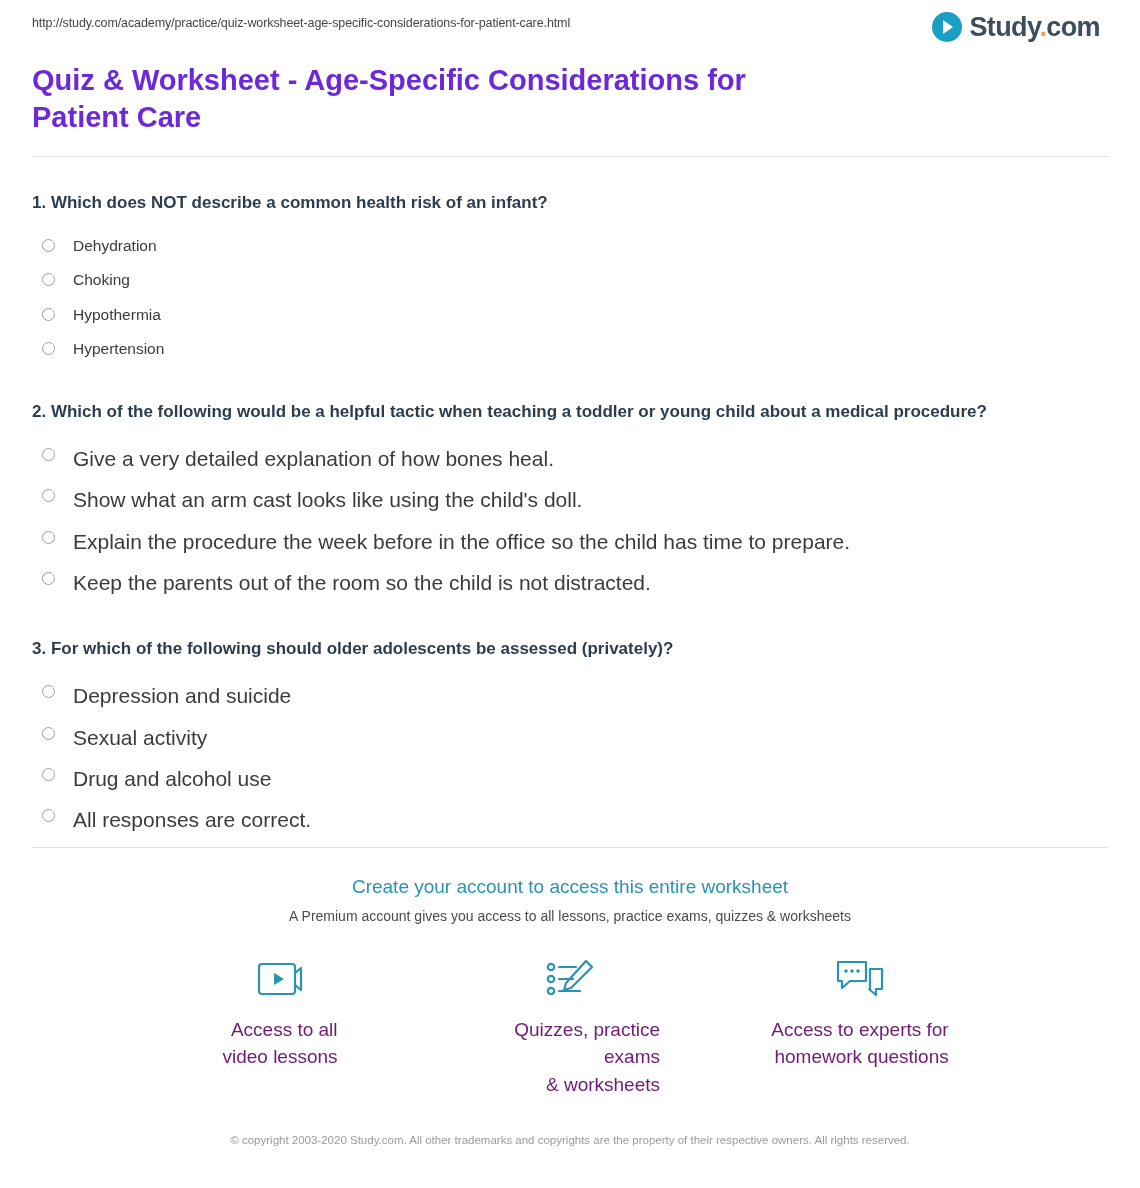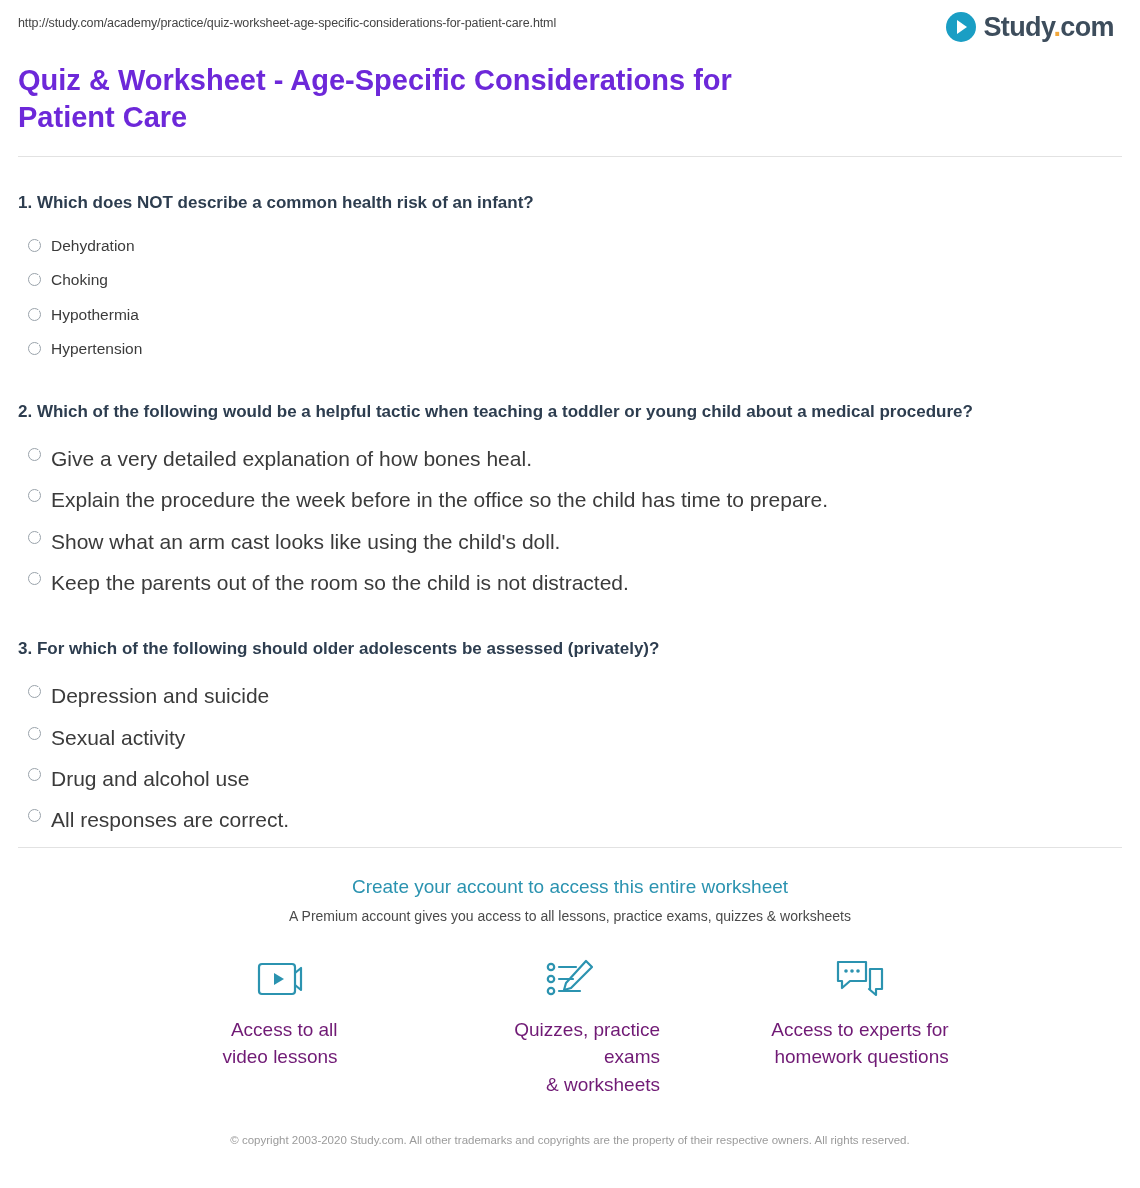--- a/index.html
+++ b/index.html
@@ -9,21 +9,21 @@
     background: #ffffff;
   }
   body {
     width: 1140px;
     min-height: 1188px;
     font-family: "Liberation Sans", sans-serif;
     color: #333333;
   }
   .page {
     width: 1140px;
-    padding: 0 18px;
+    padding: 0 32px;
   }
   
   .top-bar {
     display: flex;
     align-items: flex-start;
     justify-content: space-between;
     padding: 12px 0 6px 0;
   }
   .url {
     font-size: 12.5px;
@@ -88,21 +88,21 @@
   .question-text {
     font-size: 17px;
     font-weight: bold;
     color: #2d3d4f;
     line-height: 1.42;
     margin: 6px 0 14px 0;
   }
   .choice {
     display: flex;
     align-items: flex-start;
-    gap: 10px;
+    gap: 18px;
     padding: 7px 0 7px 10px;
   }
   .radio {
     width: 13px;
     height: 13px;
     border: 1px solid #9aa3ab;
     border-radius: 50%;
     flex: none;
     margin-top: 3px;
     background: #fff;
@@ -208,25 +208,25 @@
     </div>
 
     <div class="question-block">
       <p class="question-text">2. Which of the following would be a helpful tactic when teaching a toddler or young child about a medical procedure?</p>
       <div class="choice">
         <span class="radio"></span>
         <span class="choice-label">Give a very detailed explanation of how bones heal.</span>
       </div>
       <div class="choice">
         <span class="radio"></span>
+        <span class="choice-label">Show what an arm cast looks like using the child's doll.</span>
+      </div>
+      <div class="choice">
+        <span class="radio"></span>
         <span class="choice-label">Explain the procedure the week before in the office so the child has time to prepare.</span>
-      </div>
-      <div class="choice">
-        <span class="radio"></span>
-        <span class="choice-label">Show what an arm cast looks like using the child's doll.</span>
       </div>
       <div class="choice">
         <span class="radio"></span>
         <span class="choice-label">Keep the parents out of the room so the child is not distracted.</span>
       </div>
     </div>
 
     <div class="question-block">
       <p class="question-text">3. For which of the following should older adolescents be assessed (privately)?</p>
       <div class="choice">

